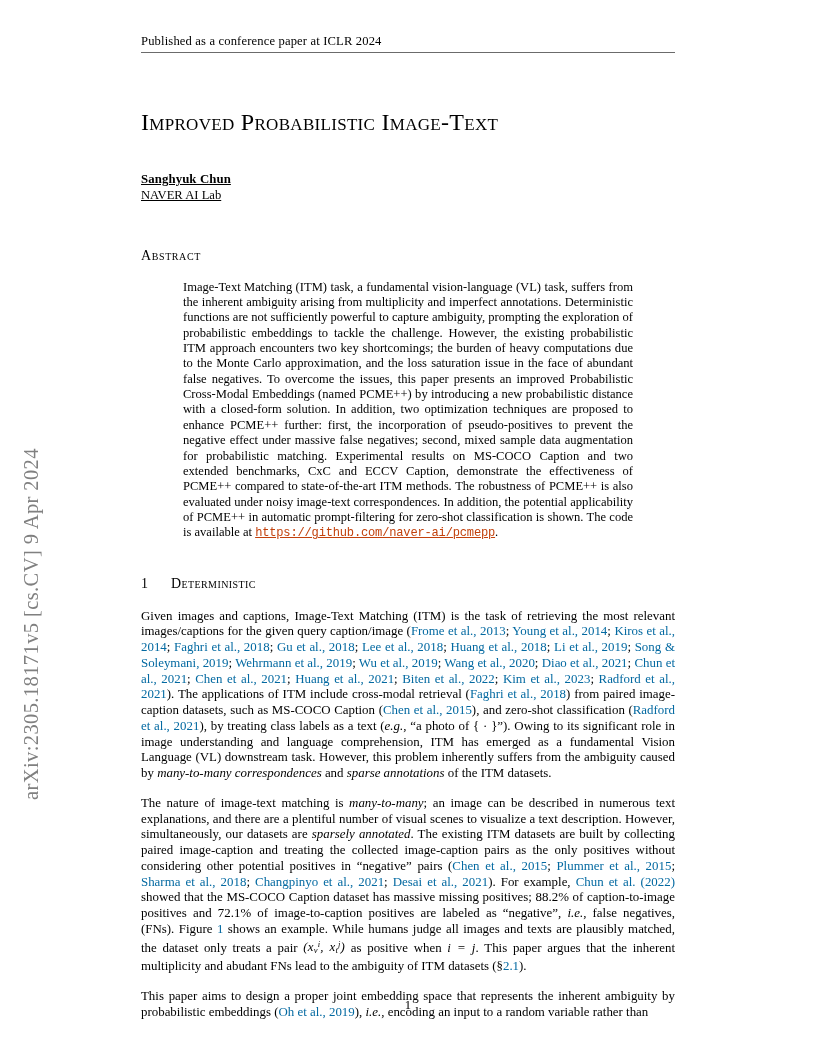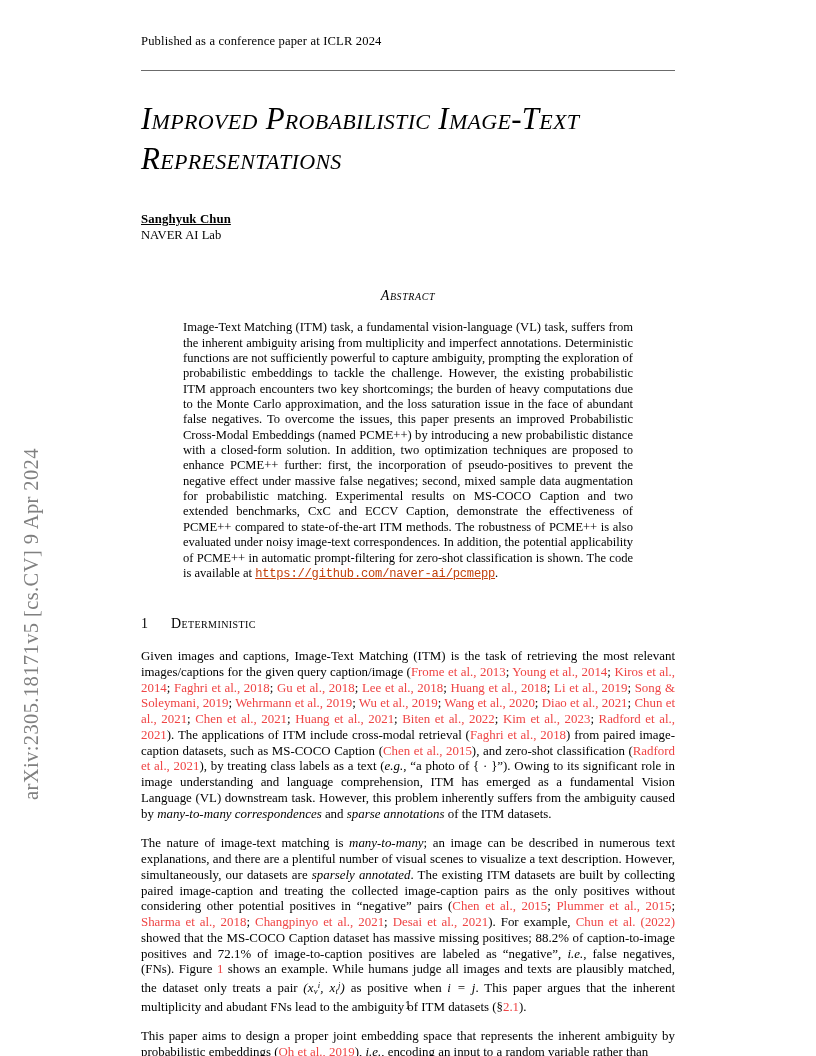--- a/index.html
+++ b/index.html
@@ -38,56 +38,54 @@
   .content {
     position: absolute;
     left: 141px;
     top: 34px;
     width: 534px;
   }
 
   .runhead {
     font-size: 12.6px;
     letter-spacing: 0.15px;
-    padding-bottom: 21px;
+    padding-bottom: 3px;
     border-bottom: 1.1px solid #6b6b6b;
     color: #000;
   }
 
   .title {
-    margin-top: 28px;
-    font-size: 31px;
+    margin-top: 54px;
+    font-size: 24px;
     line-height: 1.28;
     font-variant: small-caps;
     letter-spacing: 0.3px;
-    font-style: italic;
   }
   .title .ln { display: block; }
 
   .author-block {
     margin-top: 34px;
   }
   .author-name {
     font-weight: bold;
     font-size: 12.8px;
     letter-spacing: 0.1px;
     text-decoration: underline;
   }
   .author-affil {
     font-size: 12.6px;
     margin-top: 1px;
+    text-decoration: underline;
   }
 
   .abstract-head {
     margin-top: 45px;
-    text-align: center;
     font-size: 14px;
     font-variant: small-caps;
     letter-spacing: 0.6px;
-    font-style: italic;
   }
 
   .abstract-body {
     margin: 16px 42px 0 42px;
     font-size: 12.55px;
     line-height: 15.35px;
     text-align: justify;
     text-justify: inter-word;
     hyphens: manual;
   }
@@ -107,21 +105,21 @@
   p.body {
     margin: 14px 0 0 0;
     font-size: 12.9px;
     line-height: 15.75px;
     text-align: justify;
     text-justify: inter-word;
   }
   p.body.first { margin-top: 17px; }
 
   a.cite, .cite {
-    color: #ef4444;
+    color: #0369a1;
     text-decoration: none;
   }
   .url {
     font-family: "Liberation Mono", "DejaVu Sans Mono", monospace;
     color: #c2410c;
     font-size: 12.1px;
     letter-spacing: -0.2px;
   }
   .it { font-style: italic; }
 
@@ -153,21 +151,20 @@
 <div class="page">
 
   <div class="arxiv-stamp">arXiv:2305.18171v5  [cs.CV]  9 Apr 2024</div>
 
   <div class="content">
 
     <div class="runhead">Published as a conference paper at ICLR 2024</div>
 
     <div class="title">
       <span class="ln">Improved Probabilistic Image-Text</span>
-      <span class="ln">Representations</span>
     </div>
 
     <div class="author-block">
       <div class="author-name">Sanghyuk Chun</div>
       <div class="author-affil">NAVER AI Lab</div>
     </div>
 
     <div class="abstract-head">Abstract</div>
 
     <div class="abstract-body"><span>Image-Text Matching (ITM) task, a fundamental vision-language (VL) task, suffers from the inherent ambiguity arising from multiplicity and imperfect annotations. Deterministic functions are not sufficiently powerful to capture ambiguity, prompting the exploration of probabilistic embeddings to tackle the challenge. However, the existing probabilistic ITM approach encounters two key shortcomings; the burden of heavy computations due to the Monte Carlo approximation, and the loss saturation issue in the face of abundant false negatives. To overcome the issues, this paper presents an improved Probabilistic Cross-Modal Embeddings (named PCME++) by introducing a new probabilistic distance with a closed-form solution. In addition, two optimization techniques are proposed to enhance PCME++ further: first, the incorporation of pseudo-positives to prevent the negative effect under massive false negatives; second, mixed sample data augmentation for probabilistic matching. Experimental results on MS-COCO Caption and two extended benchmarks, CxC and ECCV Caption, demonstrate the effectiveness of PCME++ compared to state-of-the-art ITM methods. The robustness of PCME++ is also evaluated under noisy image-text correspondences. In addition, the potential applicability of PCME++ in automatic prompt-filtering for zero-shot classification is shown. The code is available at </span><a class="url" href="#">https://github.com/naver-ai/pcmepp</a><span>.</span></div>

